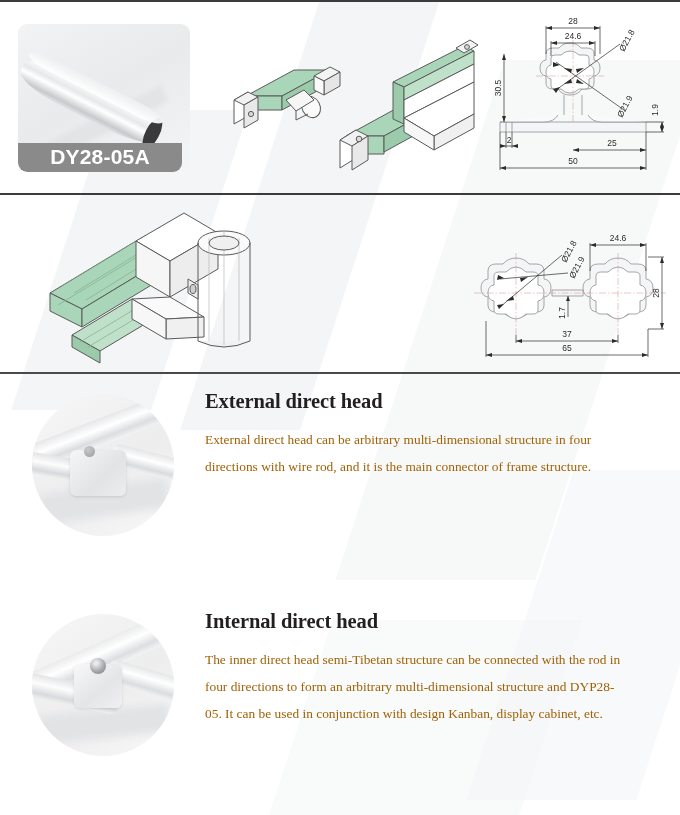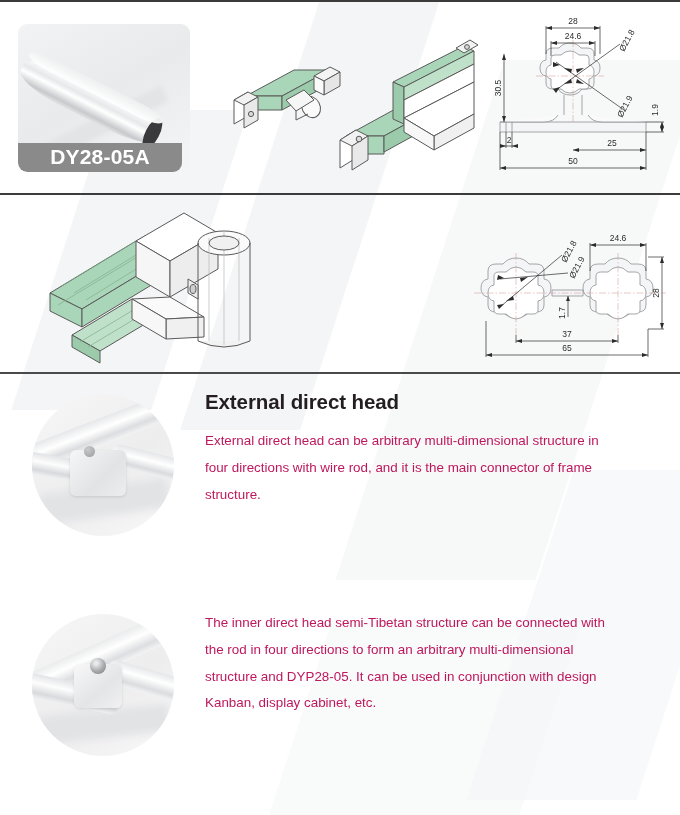--- a/index.html
+++ b/index.html
@@ -57,23 +57,23 @@
   
   .feature { display:flex; padding:16px 0 0 0; position:relative; }
   .feature .circ-wrap { width:205px; display:flex; justify-content:center; padding-top:4px; }
   .circ { width:142px; height:142px; border-radius:50%; overflow:hidden; position:relative;
           background:linear-gradient(145deg,#f7f7f8 0%,#ededee 55%,#f8f8f9 100%); }
   .circ .jshadow { position:absolute; background:#e2e3e5; filter:blur(1.5px); }
   .circ .bar { position:absolute; border-radius:7px; }
   .circ .clamp { position:absolute; border-radius:6px; }
   .circ .screw { position:absolute; border-radius:50%; }
 
-  .feature .txt { flex:1; padding-right:28px; }
+  .feature .txt { flex:1; padding-right:28px;font-family:Liberation Serif, serif; }
   .f-title { font-size:20.5px; font-weight:bold; color:#231f20; margin:0 0 14px 0; letter-spacing:-.1px; }
-  .f-body { font-size:13.4px; line-height:2.0; color:#be185d; margin:0; max-width:420px; }
+  .f-body { font-size:13.4px; line-height:2.0; color:#a16207; margin:0; max-width:420px; }
 </style>
 </head>
 <body>
 
 <div class="watermark">
   <div class="wm-shape" style="left:60px;top:110px;width:140px;height:300px;transform:skewX(-18deg);"></div>
   <div class="wm-shape" style="left:250px;top:0px;width:120px;height:430px;transform:skewX(-18deg);"></div>
   <div class="wm-shape" style="left:420px;top:60px;width:200px;height:520px;transform:skewX(-18deg);opacity:.75;"></div>
   <div class="wm-shape" style="left:520px;top:470px;width:170px;height:330px;transform:skewX(-18deg);opacity:.6;"></div>
   <div class="wm-shape" style="left:300px;top:620px;width:250px;height:200px;transform:skewX(-18deg);opacity:.5;"></div>
@@ -398,17 +398,18 @@
         <div class="bar" style="left:74px;top:60px;width:116px;height:24px;transform:rotate(16deg);
                     background:linear-gradient(to bottom,#e5e6e8,#ffffff 38%,#dbdcdf 78%,#f1f2f3);"></div>
         <div class="clamp" style="left:42px;top:50px;width:48px;height:44px;
                     background:linear-gradient(140deg,#f8f8f9,#e4e5e7 58%,#f0f0f1);
                     box-shadow:0 1px 3px rgba(0,0,0,.1);"></div>
         <div class="screw" style="left:58px;top:44px;width:16px;height:16px;
                     background:radial-gradient(circle at 38% 32%,#e9eaeb 10%,#a8a9ac 55%,#77787b);"></div>
       </div>
     </div>
     <div class="txt">
+      <h2 class="f-title">Internal direct head</h2>
       <p class="f-body">The inner direct head semi-Tibetan structure can be connected with the rod in four directions to form an arbitrary multi-dimensional structure and DYP28-05. It can be used in conjunction with design Kanban, display cabinet, etc.</p>
     </div>
   </div>
 
 </div>
 
 </body></html>

